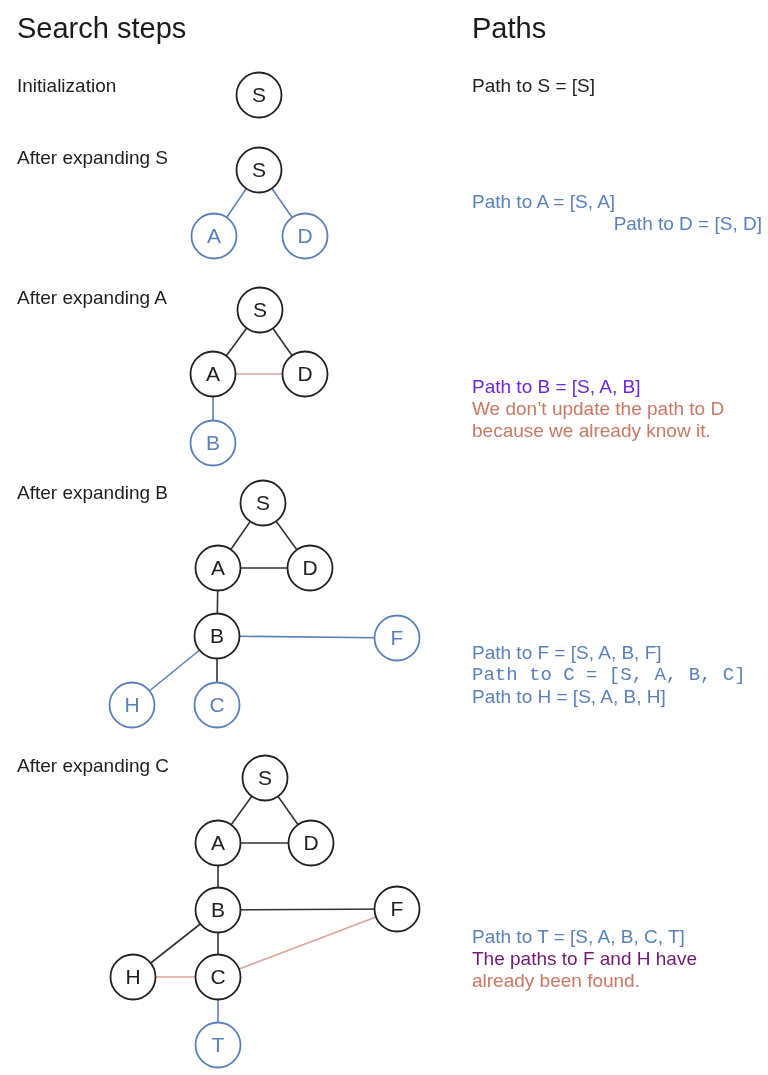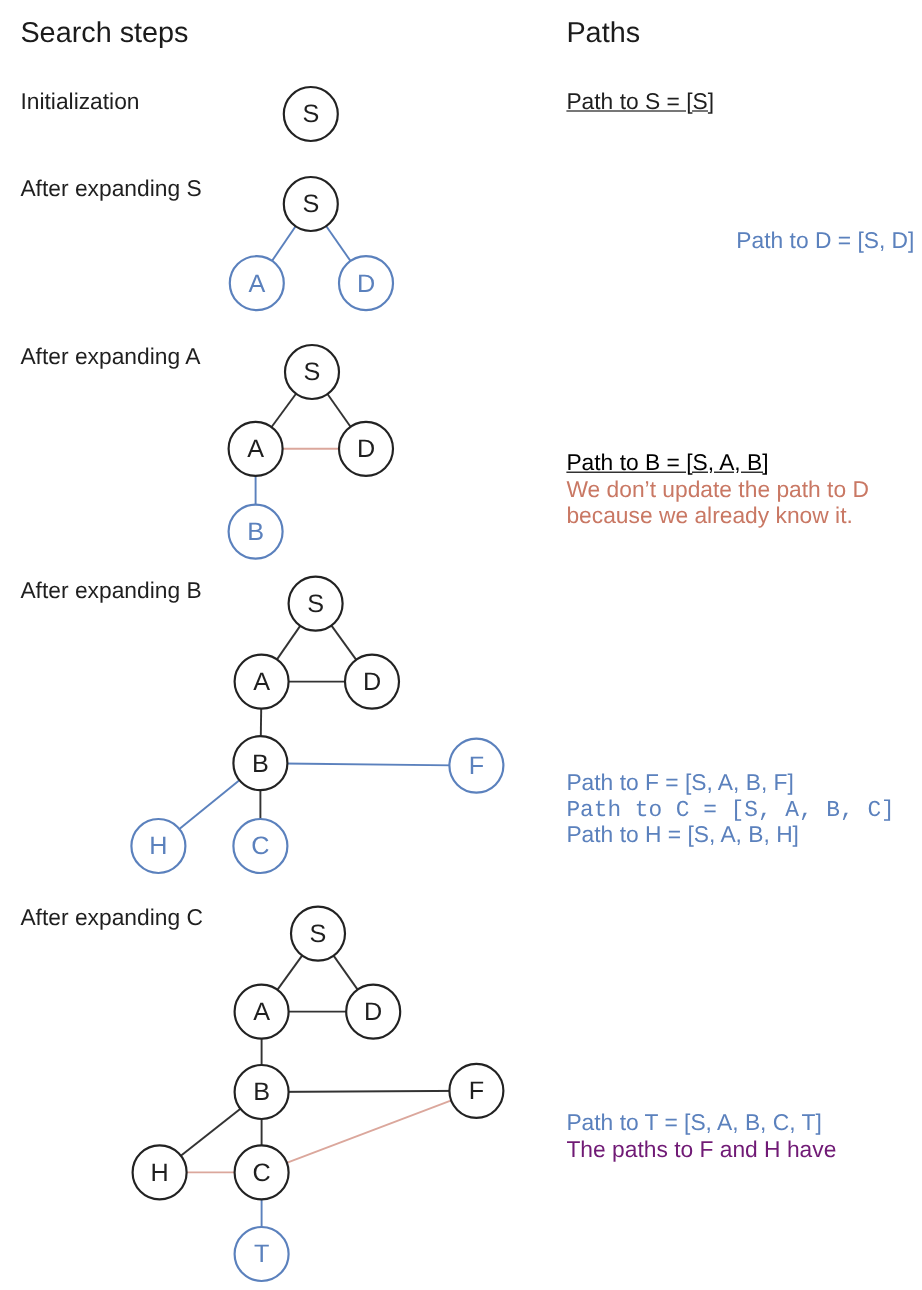--- a/index.html
+++ b/index.html
@@ -6,21 +6,21 @@
   .canvas {
     position: relative;
     width: 768px;
     height: 1075px;
     background: #ffffff;
     font-family: "Liberation Sans", sans-serif;
     overflow: hidden;
   }
   .title {
     position: absolute;
-    font-size: 24px;
+    font-size: 29px;
     line-height: 28px;
     color: #1b1b1b;
     white-space: nowrap;
   }
   .step-label {
     position: absolute;
     left: 17px;
     font-size: 19px;
     line-height: 22px;
     color: #1f1f1f;
@@ -49,38 +49,40 @@
   <div class="title" style="left:17px; top:14px">Search steps</div>
   <div class="title" style="left:472px; top:14px">Paths</div>
 
   <div class="step-label" style="top:75px">Initialization</div>
   <div class="step-label" style="top:147px">After expanding S</div>
   <div class="step-label" style="top:287px">After expanding A</div>
   <div class="step-label" style="top:482px">After expanding B</div>
   <div class="step-label" style="top:755px">After expanding C</div>
 
   <div class="paths-block" style="top:75px">
-      <div style="color: rgb(31, 31, 31); text-decoration: underline;">Path to S = [S]</div>
+      <div style="color: rgb(31, 31, 31);">Path to S = [S]</div>
     </div>
   <div class="paths-block" style="top:191px">
+      <div style="color: rgb(91, 129, 189);">Path to A = [S, A]</div>
       <div style="color: rgb(91, 129, 189); text-align: right;">Path to D = [S, D]</div>
     </div>
   <div class="paths-block" style="top:376px">
-      <div style="color: #000000; text-decoration: underline;">Path to B = [S, A, B]</div>
+      <div style="color: #6d28d9;">Path to B = [S, A, B]</div>
       <div style="color: rgb(201, 120, 100);">We don’t update the path to D</div>
       <div style="color: rgb(201, 120, 100);">because we already know it.</div>
     </div>
   <div class="paths-block" style="top:642px">
       <div style="color: rgb(91, 129, 189);">Path to F = [S, A, B, F]</div>
       <div style="color: rgb(91, 129, 189); font-family: Liberation Mono, monospace;">Path to C = [S, A, B, C]</div>
       <div style="color: rgb(91, 129, 189);">Path to H = [S, A, B, H]</div>
     </div>
   <div class="paths-block" style="top:926px">
       <div style="color: rgb(91, 129, 189);">Path to T = [S, A, B, C, T]</div>
       <div style="color: #701a75;">The paths to F and H have</div>
+      <div style="color: rgb(201, 120, 100);">already been found.</div>
     </div>
 
   <svg class="graphs" width="768" height="1075" viewBox="0 0 768 1075">
       <g>
         <circle cx="259" cy="95" r="22.5" fill="#ffffff" stroke="#222222" stroke-width="1.8"></circle>
         <text x="259" y="102" text-anchor="middle" font-family="&quot;Liberation Sans&quot;, sans-serif" font-size="21" fill="#1f1f1f">S</text>
       </g>
       <g>
         <line x1="259" y1="170" x2="214" y2="236" stroke="#5b81bd" stroke-width="1.6"></line>
         <line x1="259" y1="170" x2="305" y2="236" stroke="#5b81bd" stroke-width="1.6"></line>

